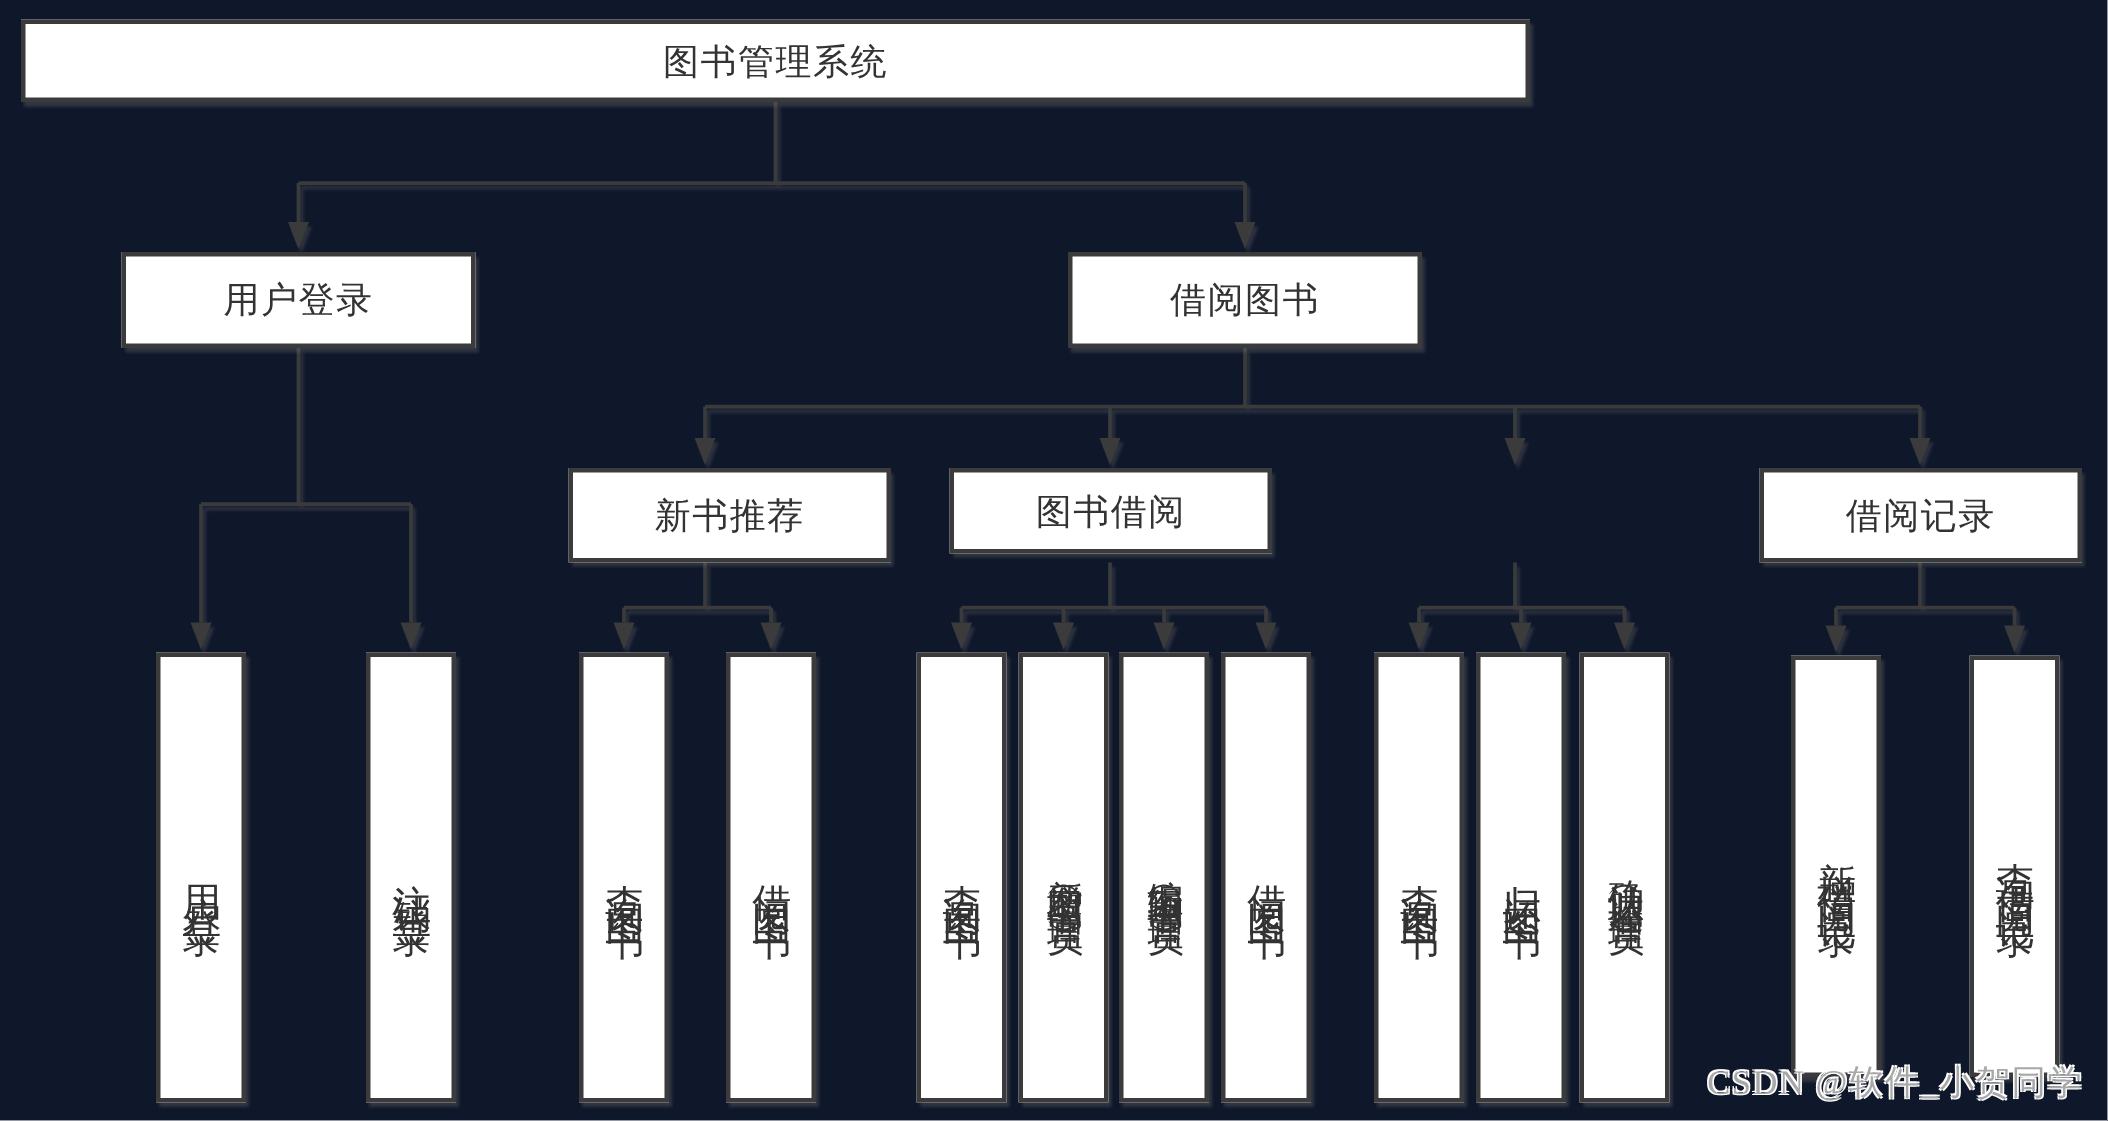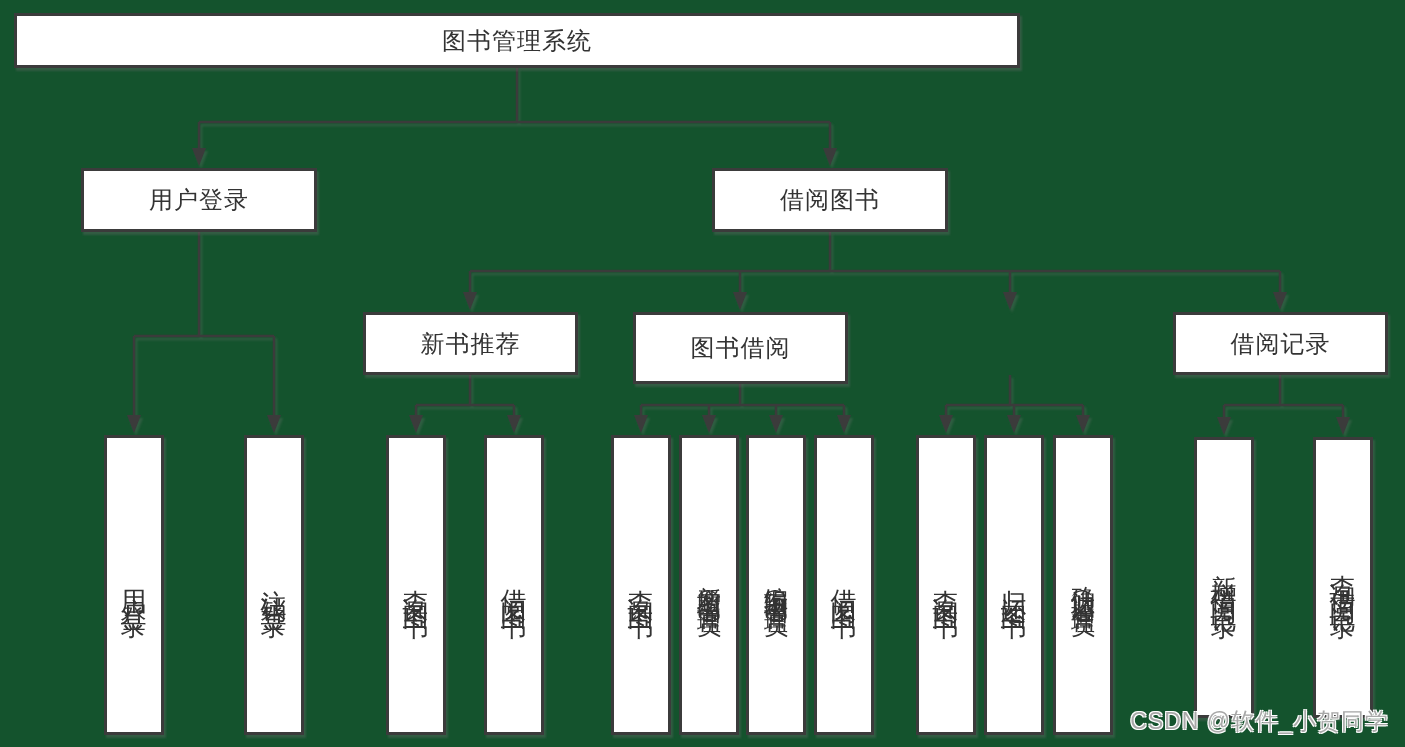--- a/index.html
+++ b/index.html
@@ -1,18 +1,18 @@
 <!DOCTYPE html>
 <html><head>
 <meta charset="utf-8">
 <style>
   html,body{margin:0;padding:0;background:#ffffff;}
   .canvas{
-    position:relative;width:1405px;height:747px;background:#14532d;
-    font-family:Liberation Sans, sans-serif;color:#333333;overflow:hidden;
+    position:relative;width:1405px;height:747px;background:#0f172a;
+    font-family:Liberation Serif, serif;color:#333333;overflow:hidden;
   }
   .wires{position:absolute;left:0;top:0;width:1405px;height:747px;
     filter:drop-shadow(2px 3px 1px rgba(120,120,120,0.28));}
   .box{
     position:absolute;background:#ffffff;border:3px solid #3b3b3b;box-sizing:border-box;
     display:flex;align-items:center;justify-content:center;
     box-shadow:2px 3px 2px rgba(110,110,110,0.35);
   }
   .hbox span{font-size:24px;letter-spacing:1px;white-space:nowrap;}
   .vbox span{
@@ -68,24 +68,24 @@
     <span>图书管理系统</span>
   </div>
 
   <div class="box hbox" style="left:81px;top:168px;width:236px;height:64px">
     <span>用户登录</span>
   </div>
   <div class="box hbox" style="left:712px;top:168px;width:236px;height:64px">
     <span>借阅图书</span>
   </div>
 
-  <div class="box hbox" style="left:363px;top:312px;width:215px;height:63px">
+  <div class="box hbox" style="left:379px;top:312px;width:215px;height:63px">
     <span>新书推荐</span>
   </div>
-  <div class="box hbox" style="left:633px;top:312px;width:215px;height:72px">
+  <div class="box hbox" style="left:633px;top:312px;width:215px;height:57px">
     <span>图书借阅</span>
   </div>
   <div class="box hbox" style="left:1173px;top:312px;width:215px;height:63px">
     <span>借阅记录</span>
   </div>
 
   <div class="box vbox" style="left:104px;top:435px;width:60px;height:300px">
     <span>用户登录</span>
   </div>
   <div class="box vbox" style="left:244px;top:435px;width:60px;height:300px">

